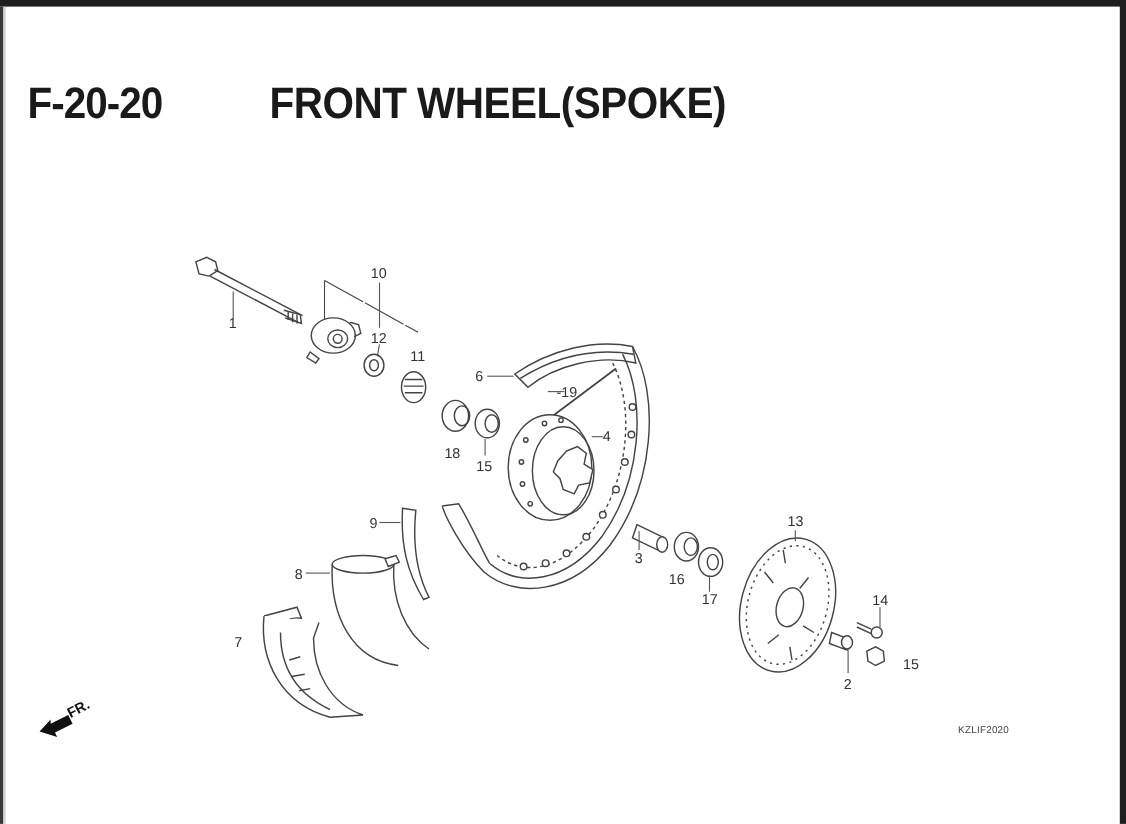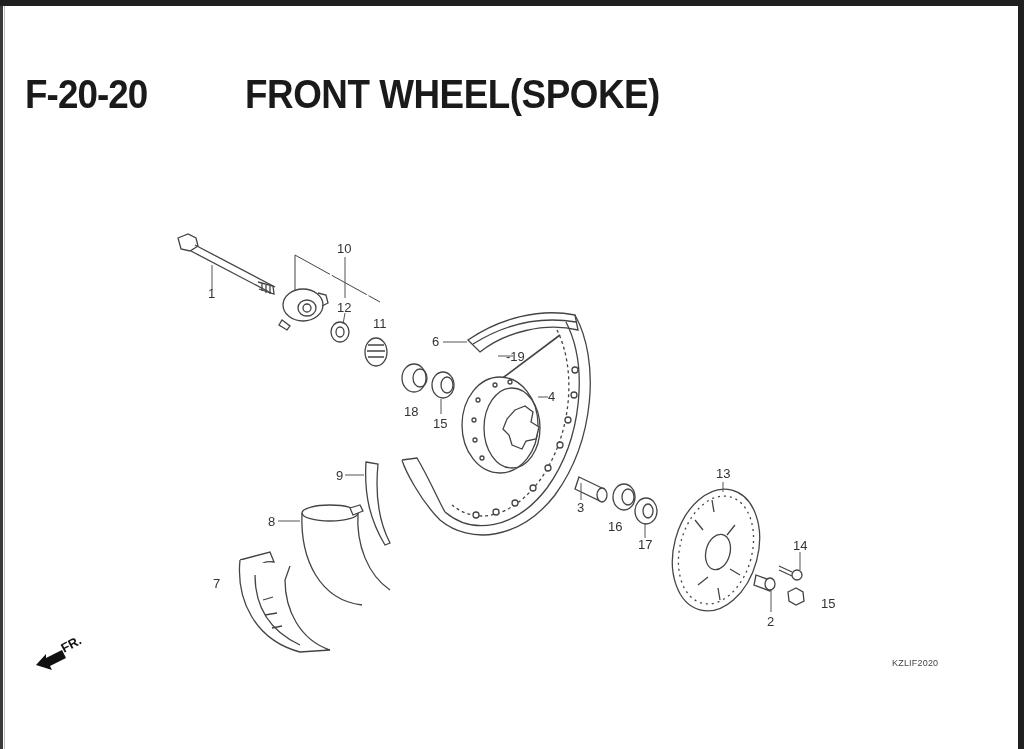--- a/index.html
+++ b/index.html
@@ -5,21 +5,21 @@
   html, body { margin: 0; padding: 0; background: #ffffff; }
   body { width: 1024px; height: 749px; position: relative; overflow: hidden; font-family: "Liberation Sans", sans-serif; }
   .frame-top { position: absolute; left: 0; top: 0; width: 1024px; height: 6px; background: #1f1f1f; }
   .frame-right { position: absolute; right: 0; top: 0; width: 6px; height: 749px; background: #1f1f1f; }
   .frame-left { position: absolute; left: 0; top: 6px; width: 3px; height: 743px; background: #3a3a3a; }
   .frame-left2 { position: absolute; left: 4px; top: 6px; width: 1px; height: 743px; background: #bdbdbd; }
   .code { position: absolute; left: 25px; top: 72px; font-size: 40px; font-weight: bold; color: #1a1a1a; letter-spacing: -1px; transform: scaleX(0.92); transform-origin: left; }
   .title { position: absolute; left: 245px; top: 72px; font-size: 40px; font-weight: bold; color: #1a1a1a; letter-spacing: -0.5px; transform: scaleX(0.92); transform-origin: left; }
   svg.diagram { position: absolute; left: 0; top: 0; }
   .callout { font-family: "Liberation Sans", sans-serif; font-size: 13px; fill: #333; }
-  .ref { position: absolute; left: 892px; top: 658px; font-size: 9px; color: #444; letter-spacing: 0.2px; }
+  .ref { position: absolute; left: 871px; top: 658px; font-size: 9px; color: #444; letter-spacing: 0.2px; }
   .fr-label { font-family: "Liberation Sans", sans-serif; font-weight: bold; font-size: 13px; fill: #111; }
 </style>
 </head>
 <body>
 
 <div class="frame-top"></div>
 <div class="frame-right"></div>
 <div class="frame-left"></div>
 <div class="frame-left2"></div>
 

